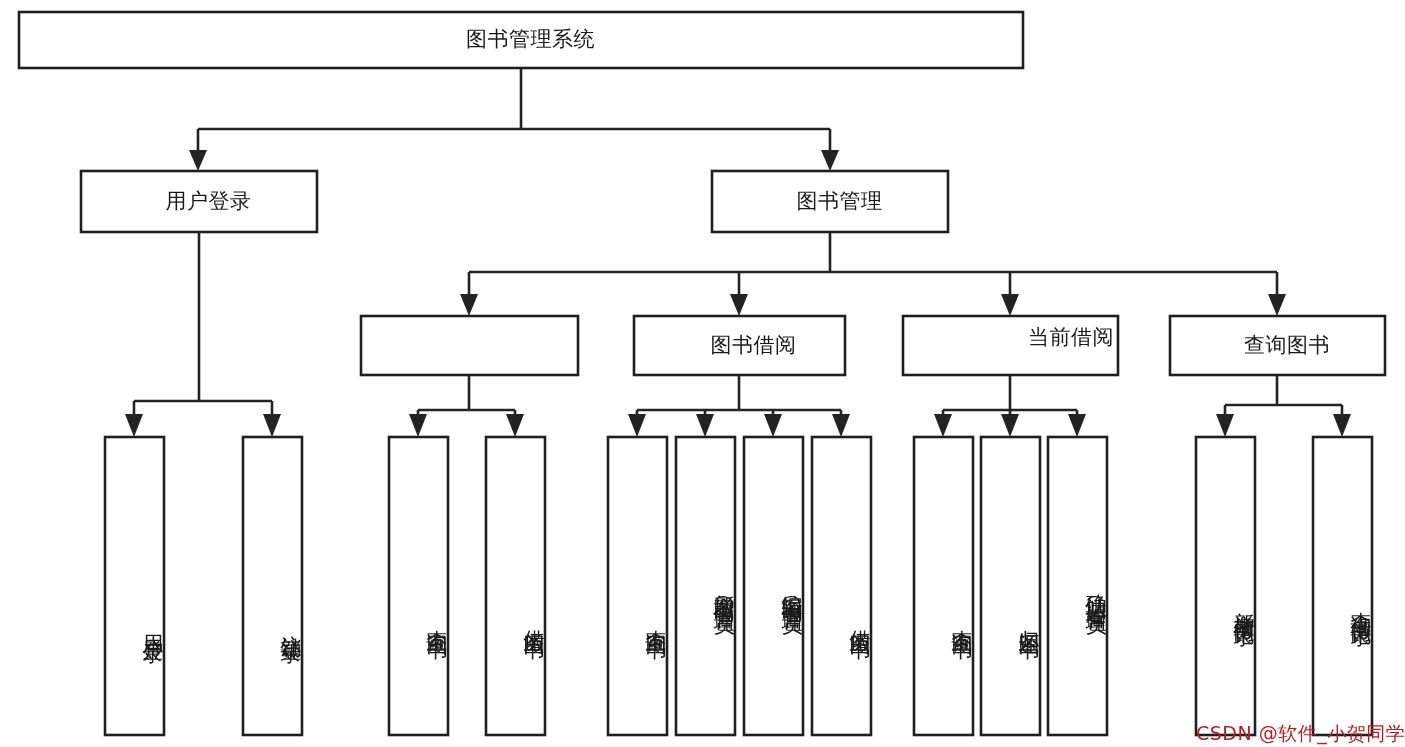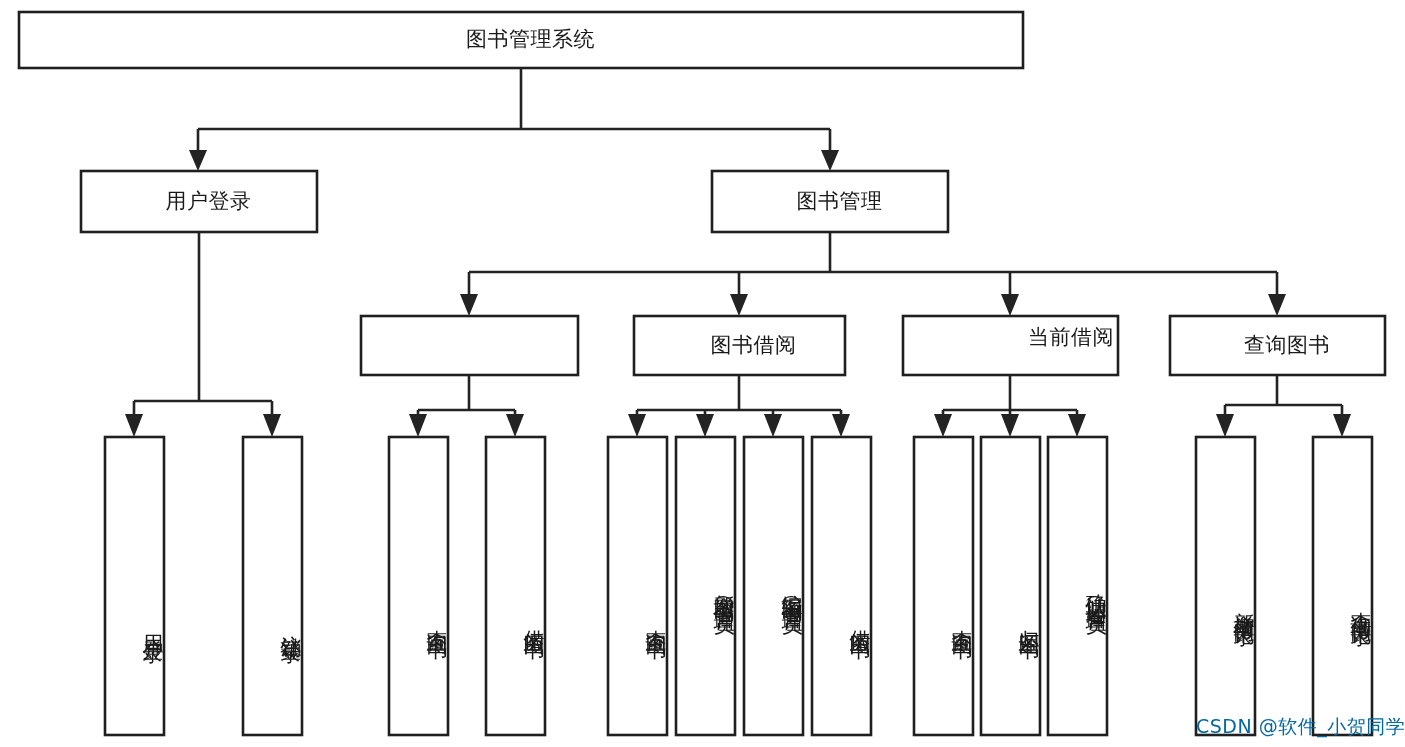--- a/index.html
+++ b/index.html
@@ -54,25 +54,26 @@
   .node-label.vertical {
     writing-mode: vertical-rl;
     text-orientation: upright;
     align-items: flex-start;
     justify-content: center;
     padding-top: 8px;
     letter-spacing: 3px;
   }
   .watermark {
     position: absolute;
-    color: #0369a1;
+    color: #b91c1c;
     font-family: "DejaVu Sans", "Liberation Sans", sans-serif;
     font-size: 19px;
     white-space: nowrap;
     letter-spacing: 0.5px;
+    margin-top: 7px;
   }
 </style>
 </head>
 <body>
 
 <div id="canvas">
 
   <svg id="diagram" viewBox="0 0 1405 747">
 
     <rect class="node-box" x="19" y="12" width="1004" height="56"></rect>

